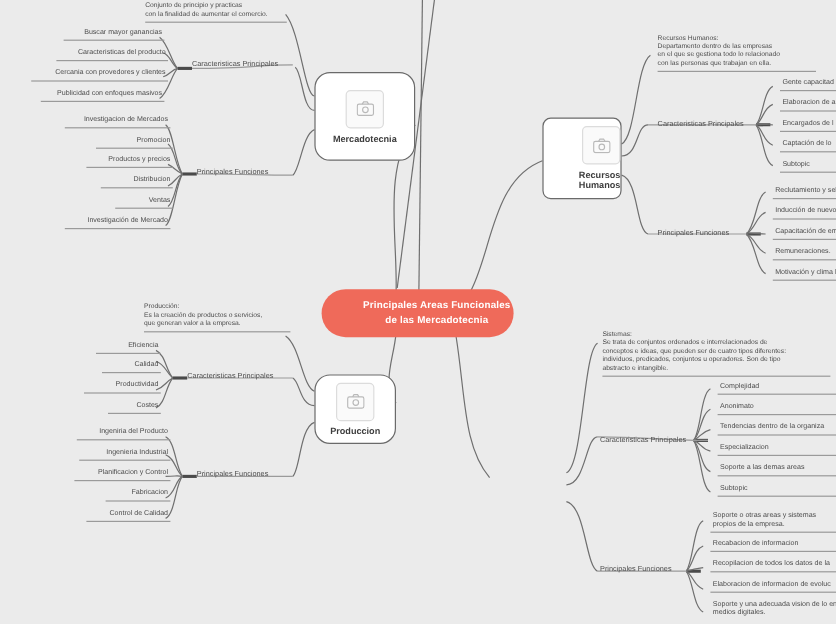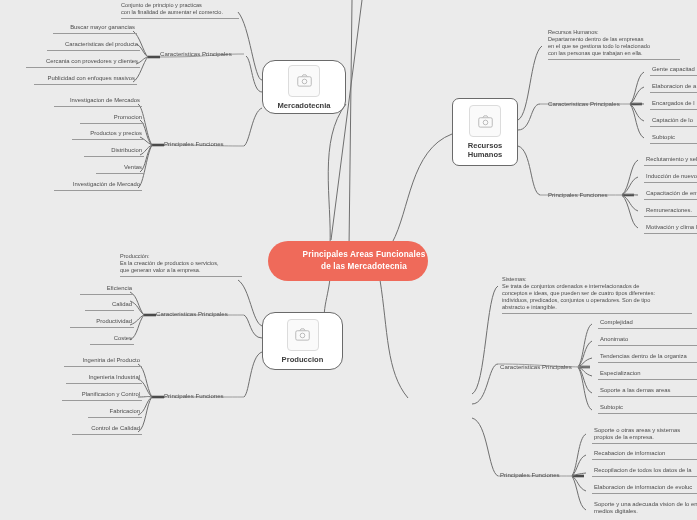--- a/index.html
+++ b/index.html
@@ -32,23 +32,23 @@
   }
   .branch .thumb{
     width:30px;height:30px;border:1px solid #dcdcdc;border-radius:4px;background:#fafafa;
     display:flex;align-items:center;justify-content:center;margin-bottom:4px;
   }
   .branch .cap{
     font-size:7.6px;font-weight:bold;color:#3d3d3d;text-align:center;line-height:9px;
   }
   .branch .cap span{display:block;}
 
-  #n-mercadotecnia{left:262px;top:60px;width:84px;height:54px;}
-  #n-rrhh{left:452px;top:98px;width:66px;height:68px;border-radius:7px;}
-  #n-produccion{left:262px;top:312px;width:81px;height:58px;}
+  #n-mercadotecnia{left:262px;top:60px;width:84px;height:74px;}
+  #n-rrhh{left:452px;top:98px;width:66px;height:68px;border-radius:7px;align-items:flex-end;}
+  #n-produccion{left:262px;top:312px;width:68px;height:58px;}
   #n-sistemas{left:408px;top:372px;width:64px;height:58px;}
 
   
   .leaf{
     position:absolute;font-size:5.9px;line-height:7.4px;color:#4d4d4d;
     border-bottom:1px solid #9a9a9a;padding:0 2px 1.5px 2px;white-space:nowrap;
     z-index:4;background:transparent;
   }
   .leaf.r{text-align:right;}
   .leaf.multi{white-space:normal;}

